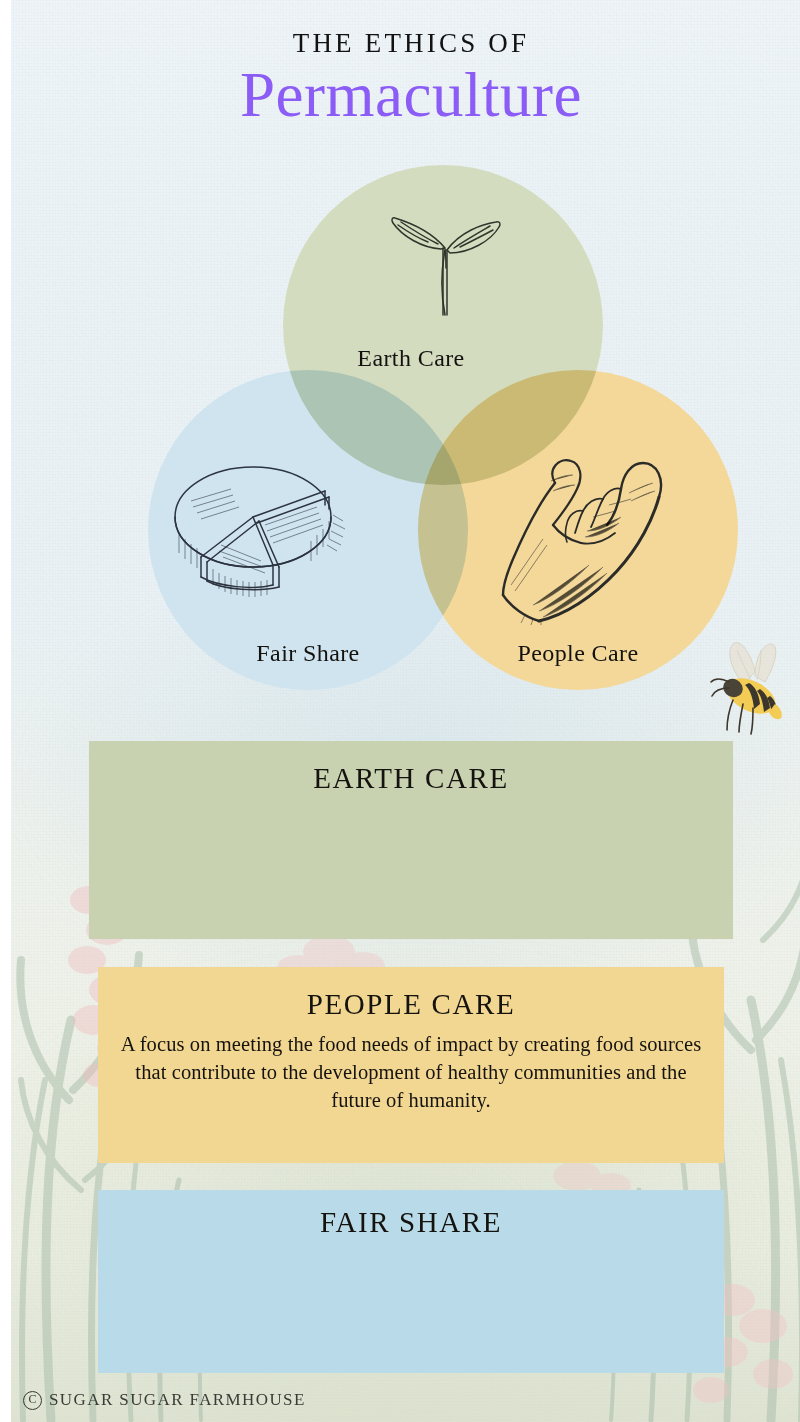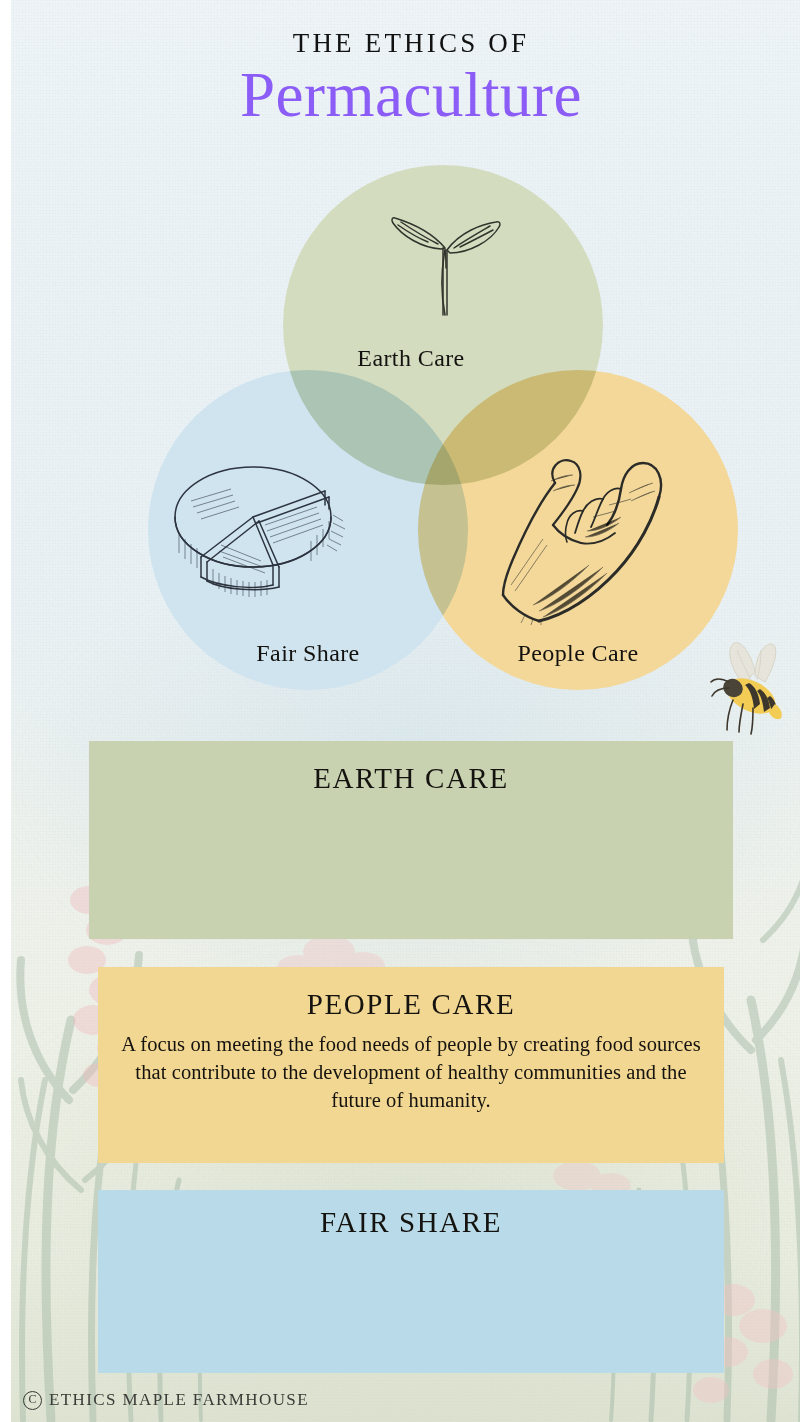--- a/index.html
+++ b/index.html
@@ -348,25 +348,25 @@
       <path d="M54 70 C54 80 54 88 52 96"></path>
     </g>
   </svg>
 
   <div class="block b-earth">
     <h2>EARTH CARE</h2>
   </div>
 
   <div class="block b-people">
     <h2>PEOPLE CARE</h2>
-    <p>A focus on meeting the food needs of people by creating food sources that contribute to the development of healthy communities and the future of humanity.</p>
+    <p>A focus on meeting the food needs of impact by creating food sources that contribute to the development of healthy communities and the future of humanity.</p>
   </div>
 
   <div class="block b-fair">
     <h2>FAIR SHARE</h2>
   </div>
 
   <div class="footer">
     <span class="copy-glyph">C</span>
-    <span>ETHICS MAPLE FARMHOUSE</span>
+    <span>SUGAR SUGAR FARMHOUSE</span>
   </div>
 
 </div>
 
 </body></html>

